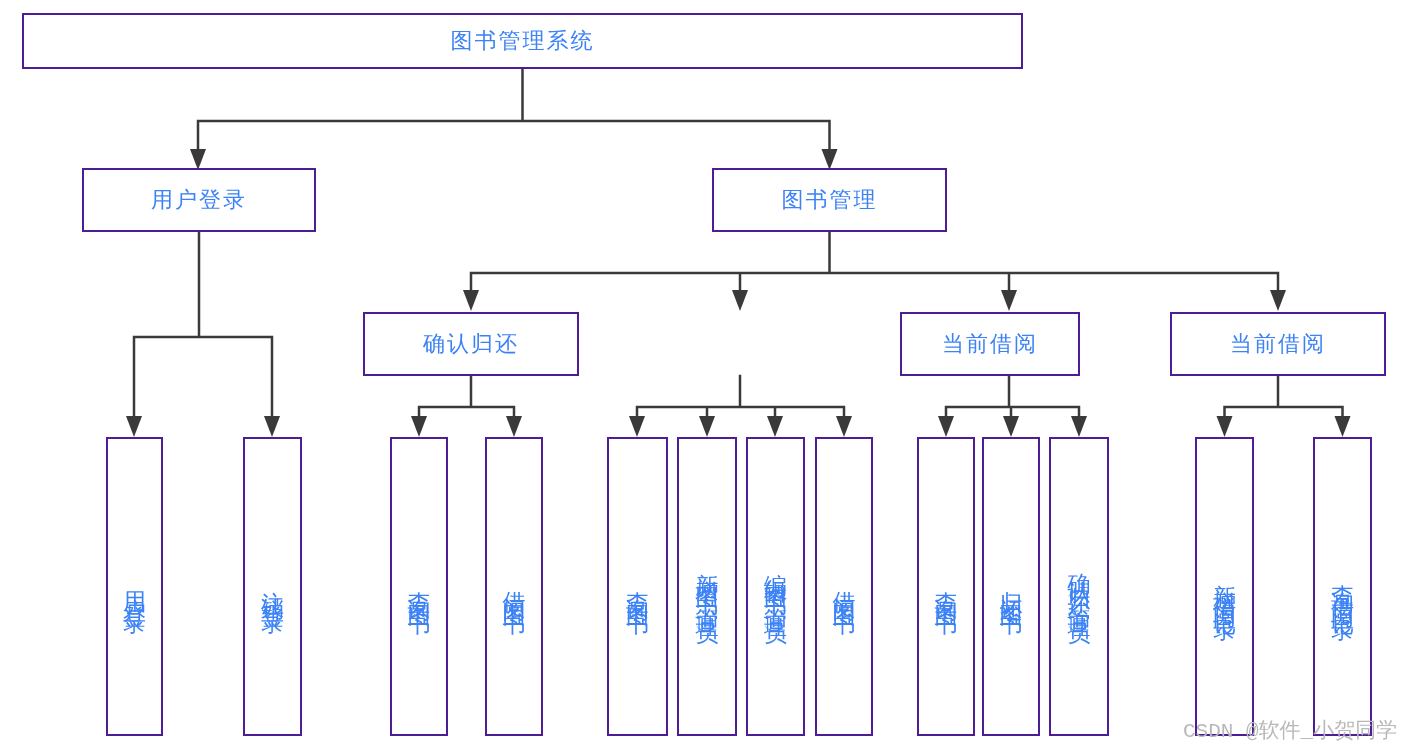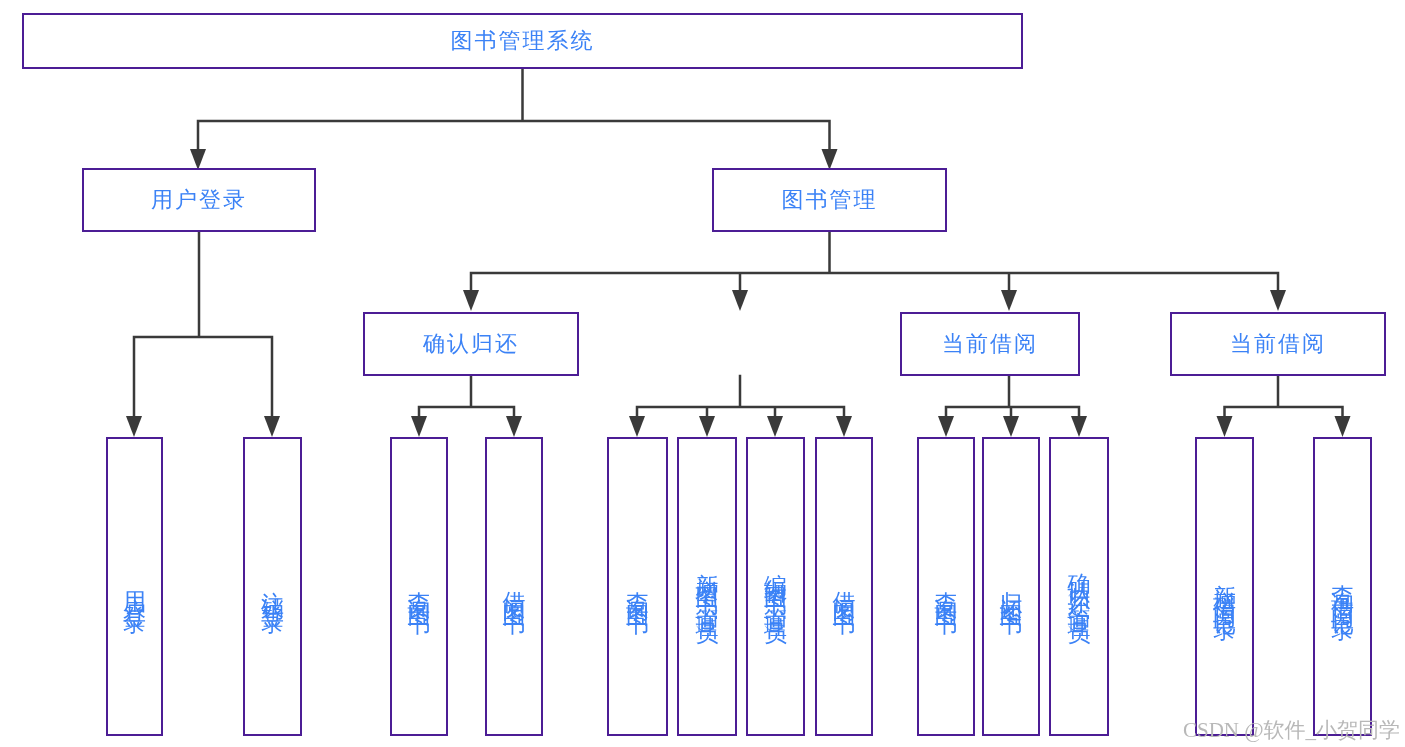--- a/index.html
+++ b/index.html
@@ -14,21 +14,21 @@
     color:#3b82f6;
   }
   .hnode span { font-size:22px; letter-spacing:2px; white-space:nowrap; }
   .vnode span {
     writing-mode:vertical-rl; text-orientation:mixed;
     font-size:23px; letter-spacing:7px; line-height:1;
   }
   .watermark {
     position:absolute; left:1183px; top:716px; width:222px;
     font-size:21px; color:#b8b8b8; white-space:nowrap;
-    font-family:Liberation Serif, serif;
+    font-family:Liberation Mono, monospace;
   }
 </style>
 </head>
 <body>
 
 <div class="canvas">
 
   <svg class="connectors" viewBox="0 0 1405 747" xmlns="http://www.w3.org/2000/svg">
     <g stroke="#3a3a3a" stroke-width="2.5" fill="none" stroke-linecap="square">
 

